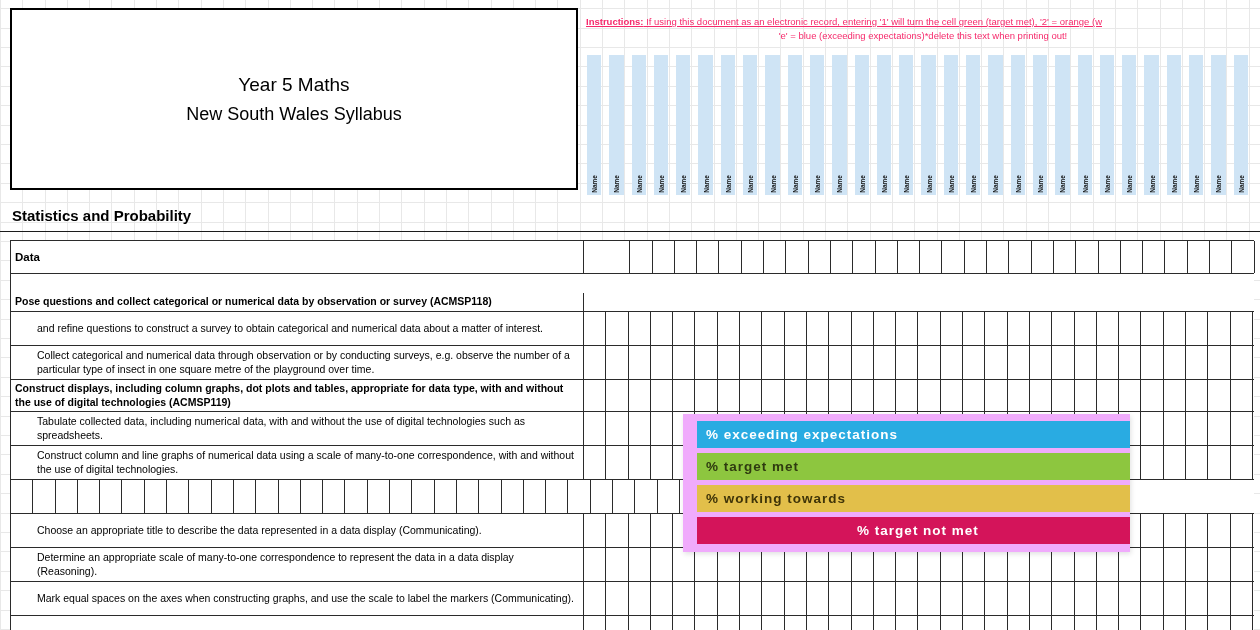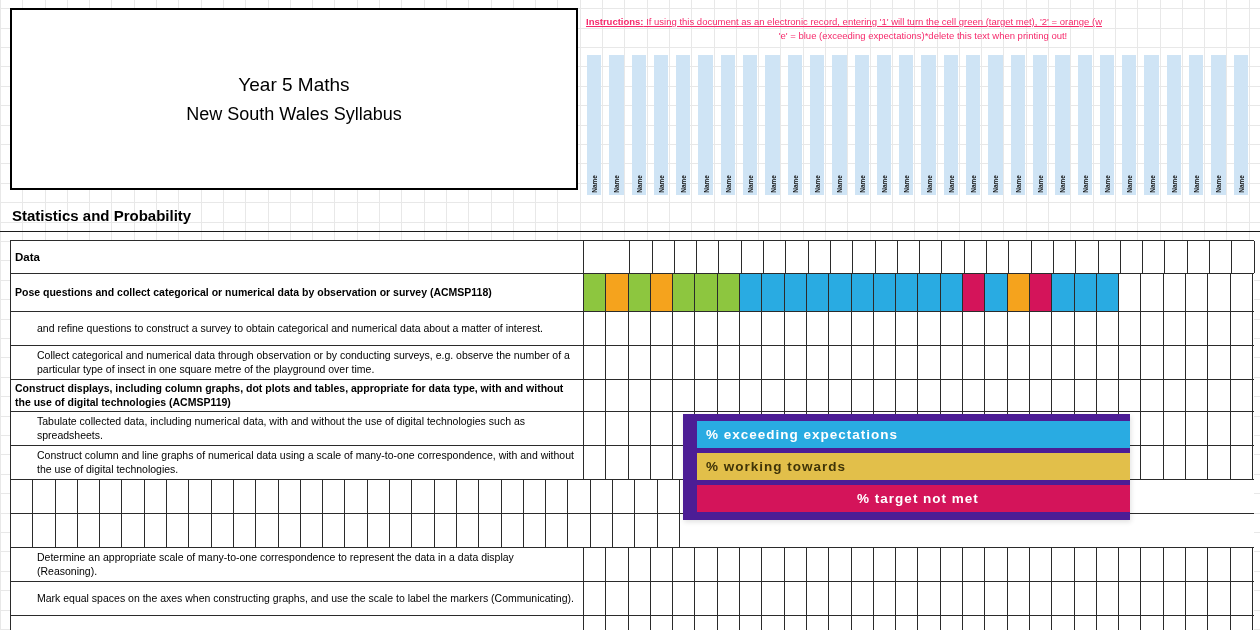--- a/index.html
+++ b/index.html
@@ -35,36 +35,36 @@
     writing-mode:vertical-rl;font-size:6.5px;font-weight:bold;color:#111;white-space:nowrap;
   }
   .section-title{position:absolute;left:12px;top:207px;font-size:15px;font-weight:bold;}
   .section-divider{position:absolute;left:0;top:231px;width:1260px;height:1px;background:#1c1c1c;}
   .table{
     position:absolute;left:10px;top:240px;width:1243px;background:#fff;
     border-top:1px solid #2b2b2b;border-left:1px solid #2b2b2b;
   }
   .trow{display:flex;border-bottom:1px solid #2b2b2b;box-sizing:border-box;background:#fff;}
   .trow.section{height:33px;gap:24px;}
-  .trow.outcome{height:38px;}
+  .trow.outcome{height:38px;align-items:flex-end;}
   .trow.outcome-compact{height:32px;}
   .trow.detail{height:34px;}
   .trow.spacer{height:16px;border-bottom:none;}
   .desc{
     flex:0 0 573px;box-sizing:border-box;border-right:1px solid #2b2b2b;
     padding:2px 8px 2px 4px;display:flex;align-items:center;
     font-size:10.5px;line-height:1.3;background:#fff;
   }
   .trow.section .desc{font-weight:bold;font-size:11.5px;}
   .trow.outcome .desc,.trow.outcome-compact .desc{font-weight:bold;}
   .trow.detail .desc{padding-left:26px;}
   .cells{display:flex;}
   .cell{flex:0 0 22.3px;box-sizing:border-box;border-right:1px solid #2b2b2b;background:#fff;}
   .legend{
-    position:absolute;left:683px;top:414px;width:447px;background:#4c1d95;
+    position:absolute;left:683px;top:414px;width:447px;background:#f0abfc;
     padding:7px 0 3px 14px;box-sizing:border-box;
     box-shadow:1px 2px 5px rgba(0,0,0,0.12);
   }
   .lbar{
     height:27px;margin-bottom:5px;line-height:27px;padding-left:9px;
     font-size:13.5px;font-weight:bold;letter-spacing:1px;
   }
 </style>
 </head>
 <body>
@@ -526,20 +526,23 @@
           <div class="cell"></div>
           <div class="cell"></div>
           <div class="cell"></div>
           <div class="cell"></div>
           <div class="cell"></div>
           <div class="cell"></div>
           <div class="cell"></div>
         </div>
       </div>
       <div class="trow detail">
+        <div class="desc">
+          <span>Choose an appropriate title to describe the data represented in a data display (Communicating).</span>
+        </div>
         <div class="cells">
           <div class="cell"></div>
           <div class="cell"></div>
           <div class="cell"></div>
           <div class="cell"></div>
           <div class="cell"></div>
           <div class="cell"></div>
           <div class="cell"></div>
           <div class="cell"></div>
           <div class="cell"></div>
@@ -674,16 +677,17 @@
           <div class="cell"></div>
           <div class="cell"></div>
           <div class="cell"></div>
           <div class="cell"></div>
         </div>
       </div>
     </div>
 
   <div class="legend">
       <div class="lbar" style="background: rgb(41, 171, 226); color: rgb(255, 255, 255);">% exceeding expectations</div>
+      <div class="lbar" style="background: rgb(141, 198, 63); color: rgb(47, 59, 16);">% target met</div>
       <div class="lbar" style="background: rgb(226, 191, 74); color: rgb(63, 52, 8);">% working towards</div>
       <div class="lbar" style="background: rgb(212, 20, 90); color: rgb(255, 255, 255); text-align: center;">% target not met</div>
     </div>
 </div>
 
 </body></html>

